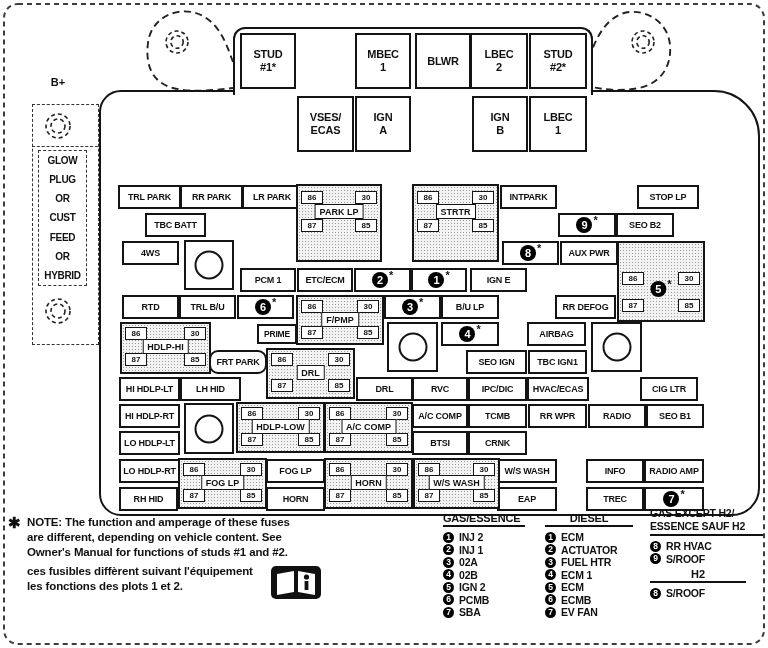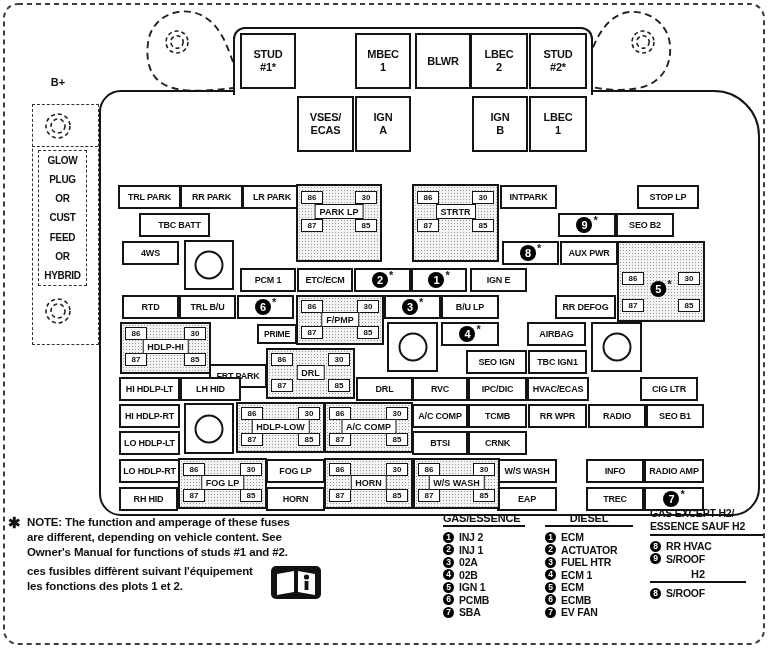--- a/index.html
+++ b/index.html
@@ -145,21 +145,21 @@
         <div class="lrow">
           <div class="numcirc sm">3</div>
           <div class="llabel">02A</div>
         </div>
         <div class="lrow">
           <div class="numcirc sm">4</div>
           <div class="llabel">02B</div>
         </div>
         <div class="lrow">
           <div class="numcirc sm">5</div>
-          <div class="llabel">IGN 1</div>
+          <div class="llabel">IGN 2</div>
         </div>
         <div class="lrow">
           <div class="numcirc sm">6</div>
           <div class="llabel">PCMB</div>
         </div>
         <div class="lrow">
           <div class="numcirc sm">7</div>
           <div class="llabel">SBA</div>
         </div>
       </div>
@@ -283,21 +283,21 @@
     </div>
     <div class="fuse" style="left: 242px; top: 185px; width: 56px; height: 20px;">
       <div>LR PARK</div>
     </div>
     <div class="fuse" style="left: 500px; top: 185px; width: 53px; height: 20px;">
       <div>INTPARK</div>
     </div>
     <div class="fuse" style="left: 637px; top: 185px; width: 58px; height: 20px;">
       <div>STOP LP</div>
     </div>
-    <div class="fuse" style="left: 139px; top: 213px; width: 57px; height: 20px; padding-left: 10px;">
+    <div class="fuse" style="left: 145px; top: 213px; width: 57px; height: 20px;">
       <div>TBC BATT</div>
     </div>
     <div class="fuse" style="left: 558px; top: 213px; width: 54px; height: 20px;">
       <div class="numcirc" style="display: inline-block;">9</div>
       <div class="fstar" style="display: inline-block;">*</div>
     </div>
     <div class="fuse" style="left: 616px; top: 213px; width: 54px; height: 20px;">
       <div>SEO B2</div>
     </div>
     <div class="fuse" style="left: 122px; top: 241px; width: 53px; height: 20px;">
@@ -350,21 +350,21 @@
     <div class="fuse small" style="left: 257px; top: 324px; width: 36px; height: 16px;">
       <div>PRIME</div>
     </div>
     <div class="fuse" style="left: 441px; top: 322px; width: 54px; height: 20px;">
       <div class="numcirc" style="display: inline-block;">4</div>
       <div class="fstar" style="display: inline-block;">*</div>
     </div>
     <div class="fuse" style="left: 527px; top: 322px; width: 55px; height: 20px;">
       <div>AIRBAG</div>
     </div>
-    <div class="fuse" style="left: 209px; top: 364px; width: 54px; height: 20px;">
+    <div class="fuse" style="left: 209px; top: 350px; width: 54px; height: 20px; border-radius: 9px;">
       <div>FRT PARK</div>
     </div>
     <div class="fuse" style="left: 466px; top: 350px; width: 57px; height: 20px;">
       <div>SEO IGN</div>
     </div>
     <div class="fuse" style="left: 528px; top: 350px; width: 55px; height: 20px;">
       <div>TBC IGN1</div>
     </div>
     <div class="fuse" style="left: 119px; top: 377px; width: 57px; height: 20px;">
       <div>HI HDLP-LT</div>

